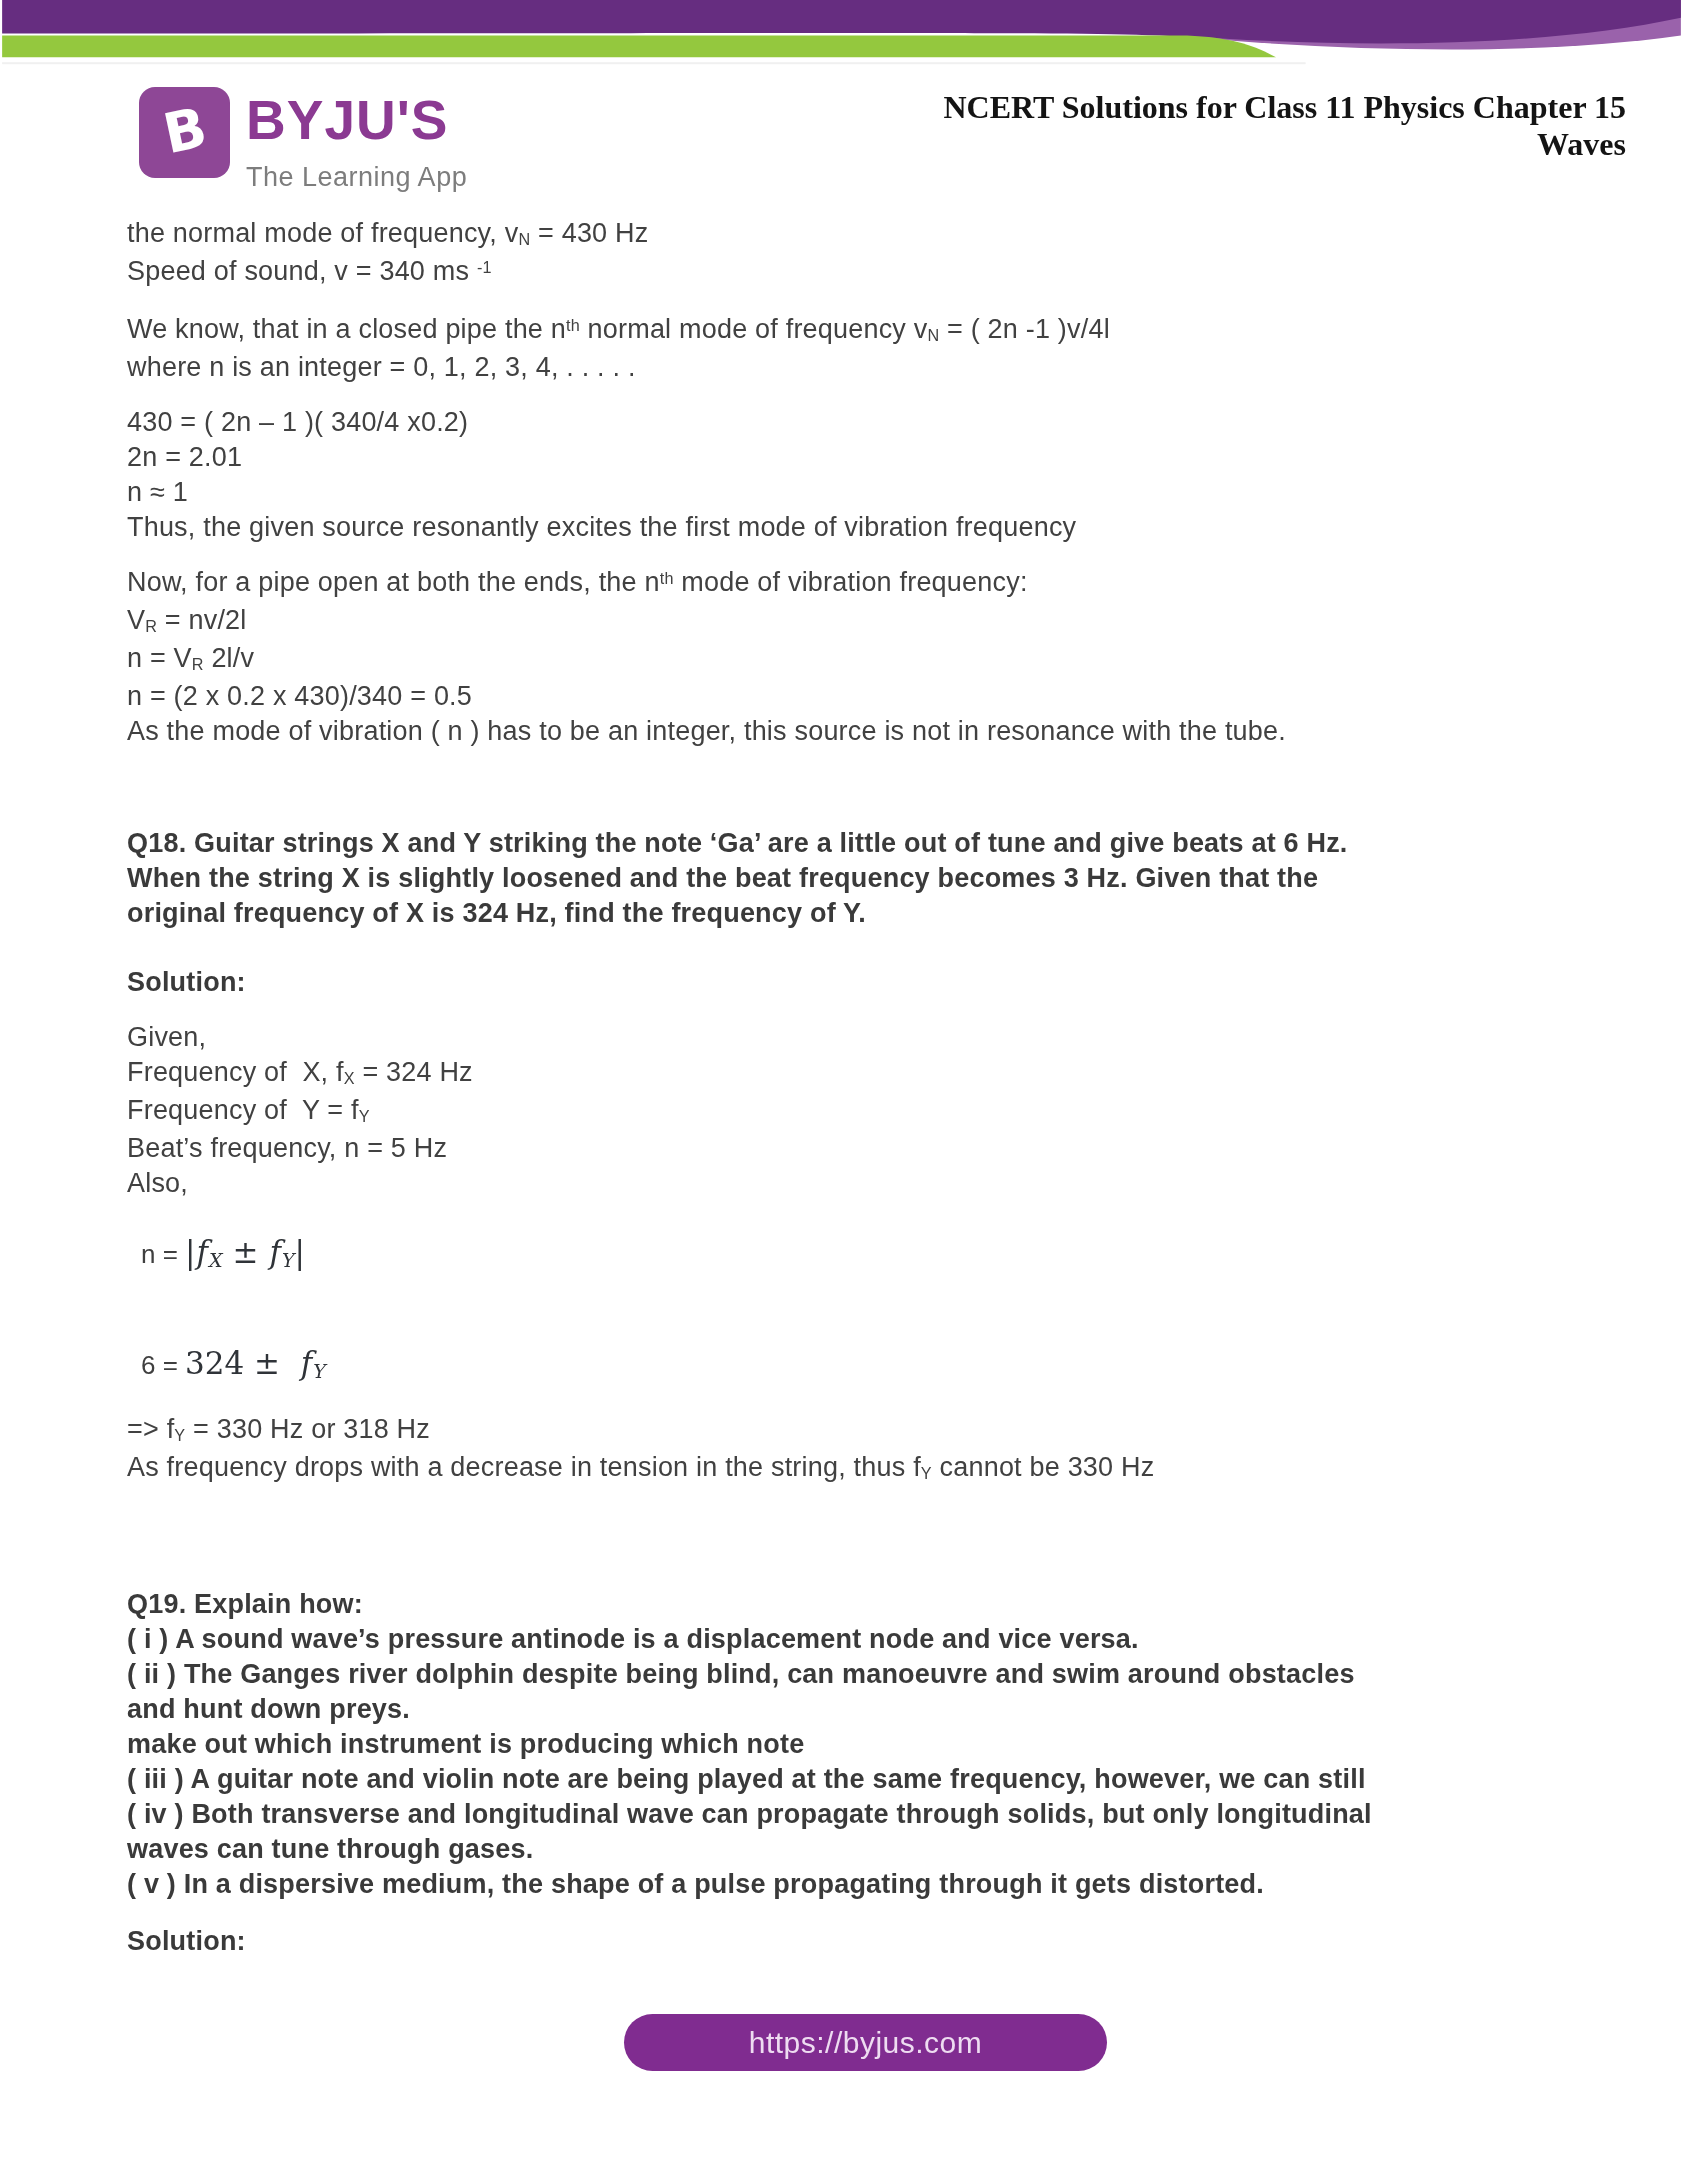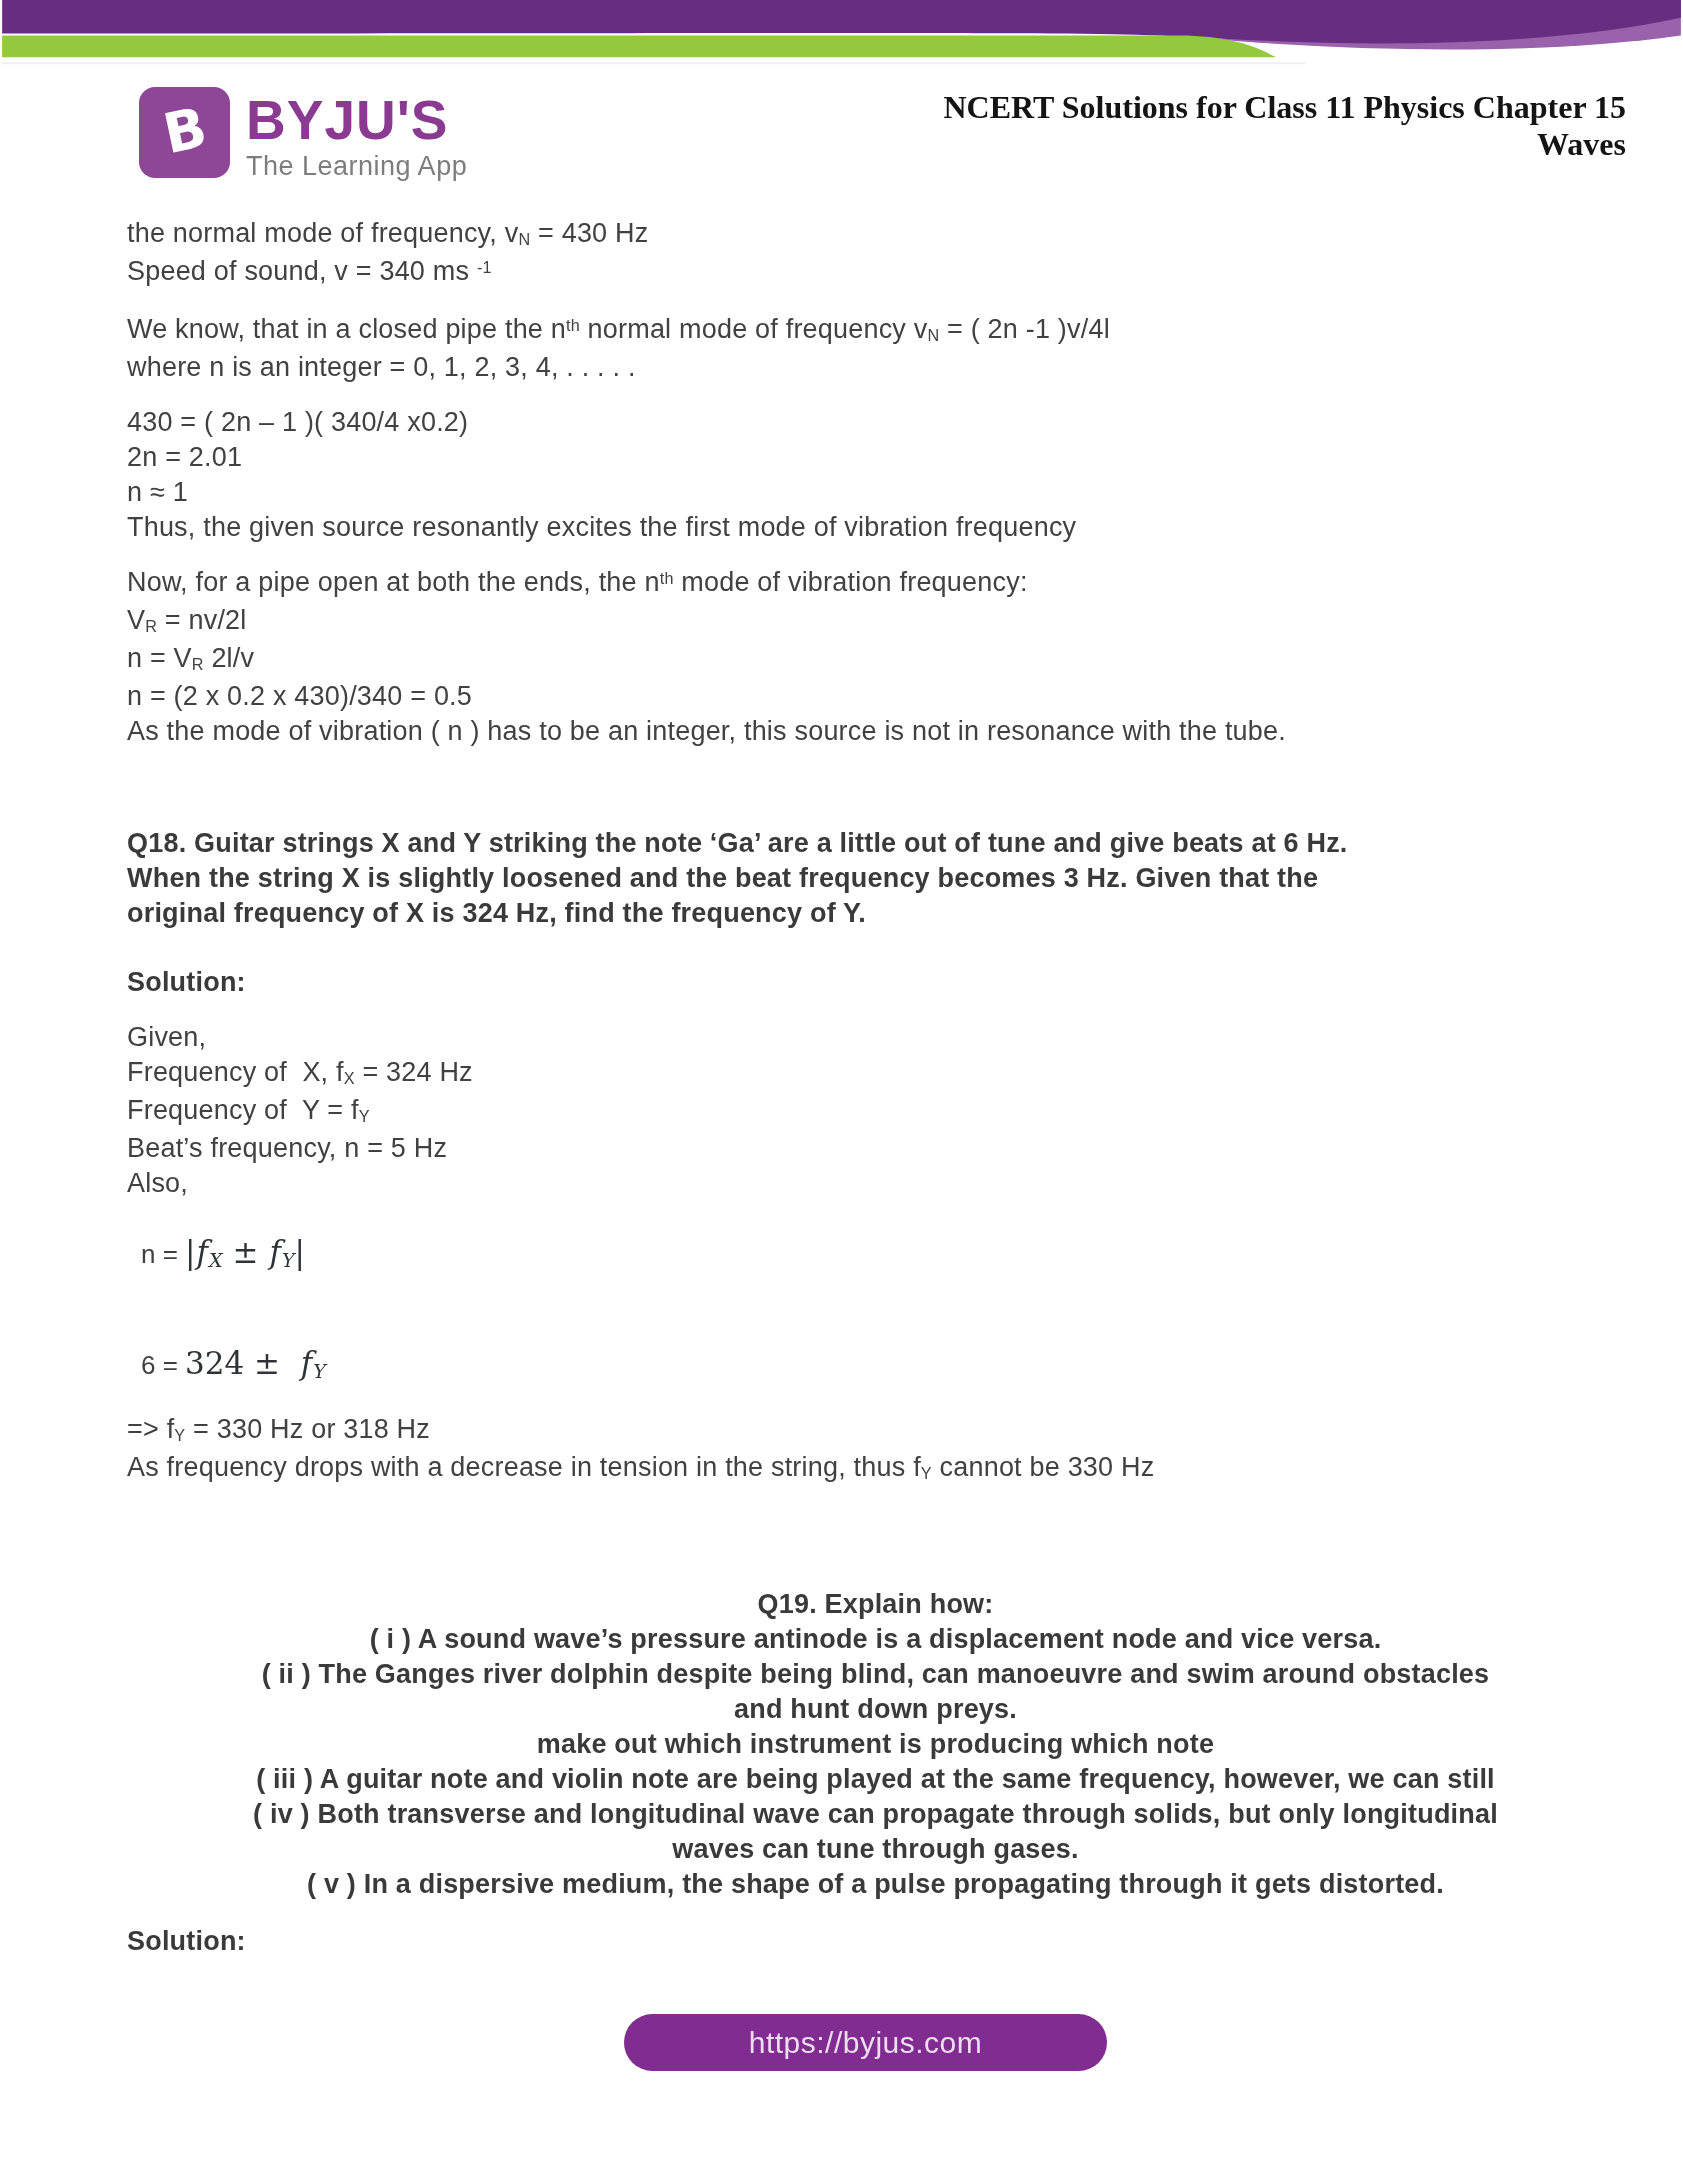--- a/index.html
+++ b/index.html
@@ -28,21 +28,21 @@
     transform: translate(-50%, -54%) rotate(-12deg);
     font-family: "DejaVu Sans", sans-serif; font-weight: 700;
     font-size: 55px; color: #ffffff;
   }
   .logo-text { margin-left: 16px; padding-top: 6px; }
   .logo-wordmark {
     font-family: "Liberation Sans", sans-serif; font-weight: 700;
     font-size: 55px; line-height: 55px; color: #8b3a92; letter-spacing: 1px;
   }
   .logo-tagline {
-    font-size: 27px; color: #7d7d7d; margin-top: 3px; letter-spacing: 0.5px;
+    font-size: 27px; color: #7d7d7d; margin-top: 14px; letter-spacing: 0.5px;
   }
   .doc-title {
     text-align: right; margin-right: 57px; padding-top: 2px;
     font-family: "Liberation Serif", serif; font-weight: 700;
     font-size: 32px; line-height: 37px; color: #141414;
   }
   
   .doc-body {
     position: absolute; top: 216px; left: 127px; right: 59px;
   }
@@ -148,21 +148,21 @@
       <div style="margin-top: 26px;">
         <div class="math-line"><span class="seg-p">n = </span><span class="seg-m">|</span><span class="seg-mi">f</span><span class="seg-msub">X</span><span class="seg-m"> ± </span><span class="seg-mi">f</span><span class="seg-msub">Y</span><span class="seg-m">|</span></div>
       </div>
       <div style="margin-top: 61px;">
         <div class="math-line"><span class="seg-p">6 = </span><span class="seg-m">324 ±  </span><span class="seg-mi">f</span><span class="seg-msub">Y</span></div>
       </div>
       <div style="margin-top: 24px;">
         <div class="line">=&gt; f<span class="seg-sub">Y</span> = 330 Hz or 318 Hz</div>
         <div class="line">As frequency drops with a decrease in tension in the string, thus f<span class="seg-sub">Y</span> cannot be 330 Hz</div>
       </div>
-      <div style="margin-top: 99px; text-align: center;">
+      <div style="margin-top: 99px;">
         <div class="line bold">Q19. Explain how:</div>
         <div class="line bold">( i ) A sound wave’s pressure antinode is a displacement node and vice versa.</div>
         <div class="line bold">( ii ) The Ganges river dolphin despite being blind, can manoeuvre and swim around obstacles</div>
         <div class="line bold">and hunt down preys.</div>
         <div class="line bold">make out which instrument is producing which note</div>
         <div class="line bold">( iii ) A guitar note and violin note are being played at the same frequency, however, we can still</div>
         <div class="line bold">( iv ) Both transverse and longitudinal wave can propagate through solids, but only longitudinal</div>
         <div class="line bold">waves can tune through gases.</div>
         <div class="line bold">( v ) In a dispersive medium, the shape of a pulse propagating through it gets distorted.</div>
       </div>

